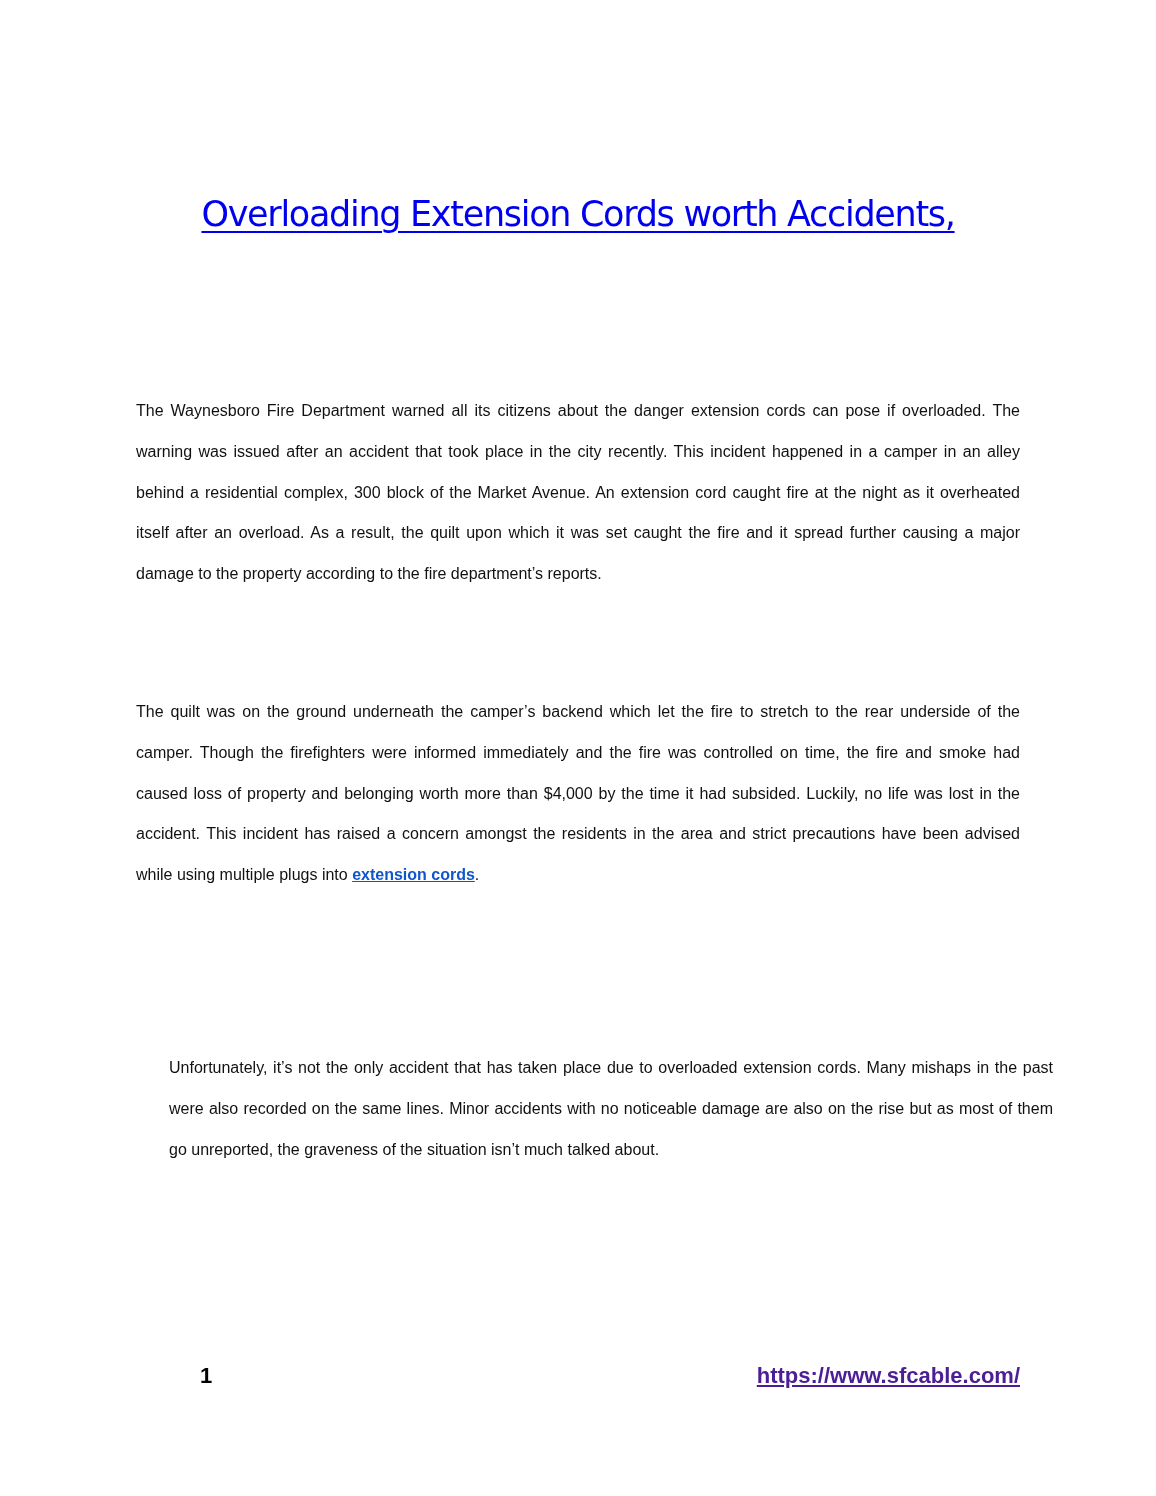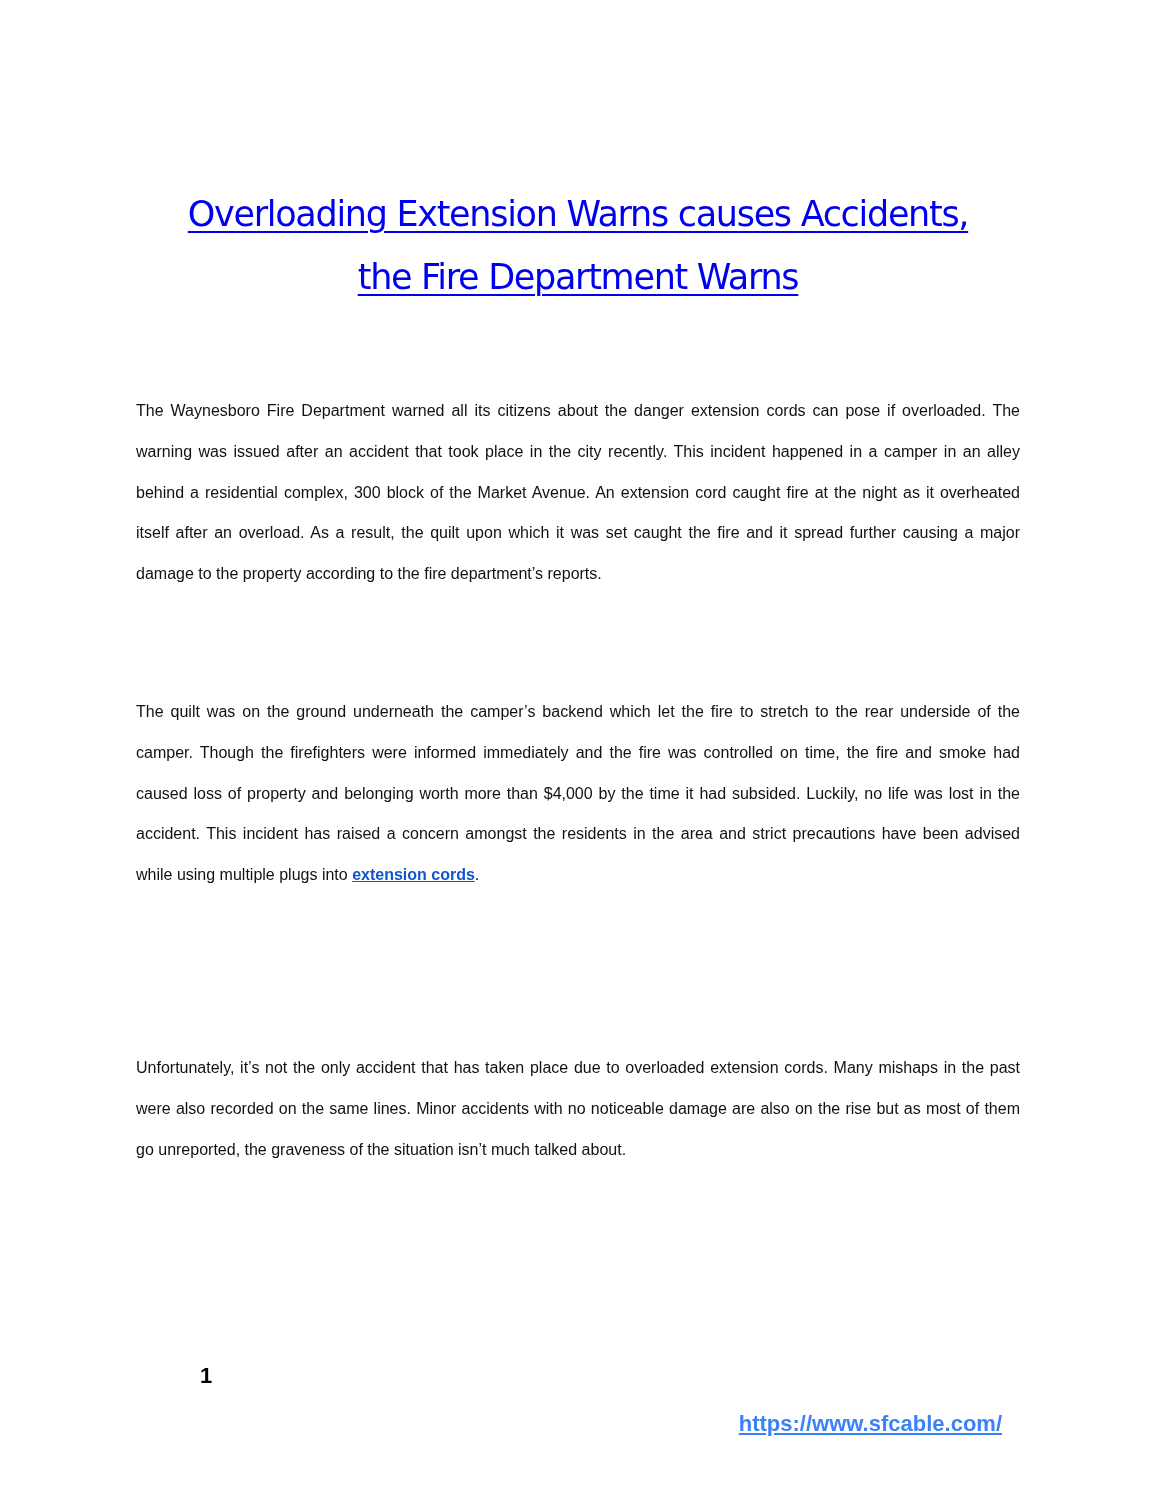--- a/index.html
+++ b/index.html
@@ -11,39 +11,37 @@
     font-weight:normal;
   }
   .title a { color:#0000ee; text-decoration:underline; text-decoration-thickness:2px; text-underline-offset:5px; }
   .para {
     position:absolute; left:136px; width:884px;
     font-family:"Liberation Sans", sans-serif; font-size:16px; line-height:40.8px;
     color:#111111; text-align:justify; margin:0;
   }
   .p1 { top:391px; }
   .p2 { top:692px; }
-  .p3 { top:1048px; }
+  .p3 { top:1048px;margin-left:33px; }
   .link { color:#1155cc; font-weight:bold; text-decoration:underline; }
   .footer-page {
     position:absolute; left:200px; top:1363px;
     font-family:"Liberation Sans", sans-serif; font-weight:bold; font-size:22px; color:#000;
   }
   .footer-url {
-    position:absolute; right:154px; top:1363px;
-    font-family:"Liberation Sans", sans-serif; font-weight:bold; font-size:22px; color:#3b82f6;
+    position:absolute; right:136px; top:1363px;
+    font-family:"Liberation Sans", sans-serif; font-weight:bold; font-size:22px; color:#4c1d95;
     text-decoration:underline;
-    margin-top:48px;
   }
 </style>
 </head>
 <body>
 
 <div class="title">
-  <a>Overloading Extension Warns causes Accidents,</a><br>
-  <a>the Fire Department Warns</a>
+  <a>Overloading Extension Cords worth Accidents,</a><br>
 </div>
 
 <p class="para p1">The Waynesboro Fire Department warned all its citizens about the danger extension cords can pose if overloaded. The warning was issued after an accident that took place in the city recently. This incident happened in a camper in an alley behind a residential complex, 300 block of the Market Avenue. An extension cord caught fire at the night as it overheated itself after an overload. As a result, the quilt upon which it was set caught the fire and it spread further causing a major damage to the property according to the fire department’s reports.</p>
 
 <p class="para p2"><span>The quilt was on the ground underneath the camper’s backend which let the fire to stretch to the rear underside of the camper. Though the firefighters were informed immediately and the fire was controlled on time, the fire and smoke had caused loss of property and belonging worth more than $4,000 by the time it had subsided. Luckily, no life was lost in the accident. This incident has raised a concern amongst the residents in the area and strict precautions have been advised while using multiple plugs into</span> <a class="link">extension cords</a><span>.</span></p>
 
 <p class="para p3">Unfortunately, it’s not the only accident that has taken place due to overloaded extension cords. Many mishaps in the past were also recorded on the same lines. Minor accidents with no noticeable damage are also on the rise but as most of them go unreported, the graveness of the situation isn’t much talked about.</p>
 
 <div class="footer-page">1</div>
 <a class="footer-url">https://www.sfcable.com/</a>

